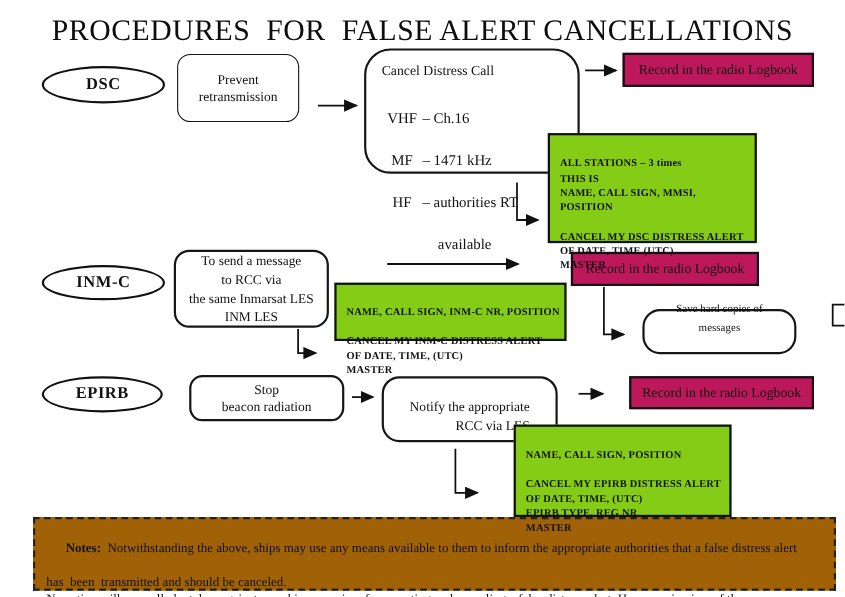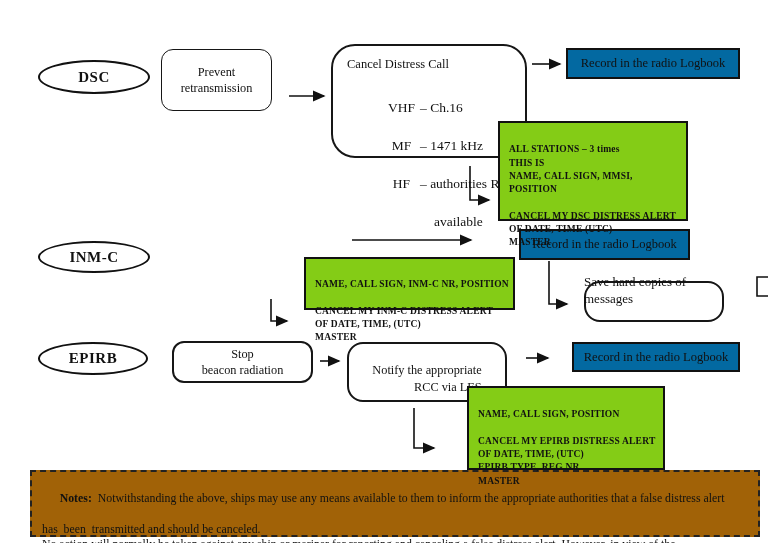--- a/index.html
+++ b/index.html
@@ -17,53 +17,54 @@
     border:2px solid #111;border-radius:50%;background:#fff;
     display:flex;align-items:center;justify-content:center;
     font-weight:bold;font-size:15px;letter-spacing:.5px;
   }
   .rbox{ 
     border:2px solid #161616;border-radius:14px;background:#fff;
     display:flex;flex-direction:column;align-items:center;justify-content:center;
     font-size:12.3px;line-height:16.5px;text-align:center;white-space:pre-line;
   }
   .sqbox{ 
-    border:2px solid #111;background:#0369a1;
+    border:2px solid #111;background:#be185d;
     display:flex;align-items:center;justify-content:center;
     font-size:12.5px;text-align:center;
   }
   .msgbox{ 
     border:2px solid #111;background:#84cc16;
     font-weight:bold;font-size:9.5px;line-height:13.3px;letter-spacing:.2px;
     white-space:pre-line;padding:7px 4px 0 9px;z-index:3;
   }
   #cancel-box{border-radius:24px;z-index:1;}
   #cancel-title{left:14px;top:10px;font-size:12.5px;position:absolute;}
   #freq-lines{position:absolute;left:14px;top:33px;font-size:13.5px;line-height:19px;}
   .freq-row{display:flex;}
-  .freq-label{width:37px;flex:none;margin-left:36px;}
+  .freq-label{width:37px;flex:none;}
   .freq-indent{padding-left:14px;}
   #notify-box{z-index:1;justify-content:flex-end;padding-bottom:5px;}
   #save-text{
-    width:140px;text-align:left;font-size:13px;line-height:16.5px;
+    width:140px;text-align:center;font-size:10px;line-height:16.5px;
     white-space:pre-line;z-index:4;
   }
   #connectors{left:0;top:0;z-index:2;pointer-events:none;}
   #notes-box{
     border:2px dashed #222;background:#a16207;
     padding:3px 10px 0 10px;font-size:11.8px;line-height:15.6px;
   }
   .notes-line{white-space:pre-wrap;}
   .notes-bold{font-weight:bold;}
 </style>
 </head>
 <body>
 
 <div id="stage">
 
+  <div id="title" class="abs">PROCEDURES  FOR  FALSE ALERT CANCELLATIONS</div>
 
   <svg id="connectors" class="abs" width="768" height="543" viewBox="0 0 768 543">
     <defs>
       <marker id="ah" markerWidth="9" markerHeight="8" refX="7" refY="3.5" orient="auto">
         <path d="M0,0 L8,3.5 L0,7 Z" fill="#111"></path>
       </marker>
     </defs>
     <g stroke="#111" stroke-width="1.6" fill="none">
       <path d="M289,96 H324" marker-end="url(#ah)"></path>
       <path d="M532,64 H560" marker-end="url(#ah)"></path>
@@ -120,20 +121,26 @@
 
 CANCEL MY DSC DISTRESS ALERT
 OF DATE, TIME (UTC)
 MASTER</span>
   </div>
 
   <div class="abs oval" style="left:38px;top:241px;width:112px;height:32px;">
     <span>INM-C</span>
   </div>
 
+  <div class="abs rbox" style="left:158px;top:227px;width:141px;height:71px;line-height:17px;font-size:12.2px;">
+    <span>To send a message
+to RCC via
+the same Inmarsat  LES
+INM LES</span>
+  </div>
 
   <div class="abs sqbox" style="left:519px;top:229px;width:171px;height:31px;">
     <span>Record in the radio Logbook</span>
   </div>
 
   <div class="abs msgbox" style="left:304px;top:257px;width:211px;height:53px;padding-top:6px;">
     <span>NAME, CALL SIGN, INM-C NR, POSITION
 
 CANCEL MY INM-C DISTRESS ALERT
 OF DATE, TIME, (UTC)

